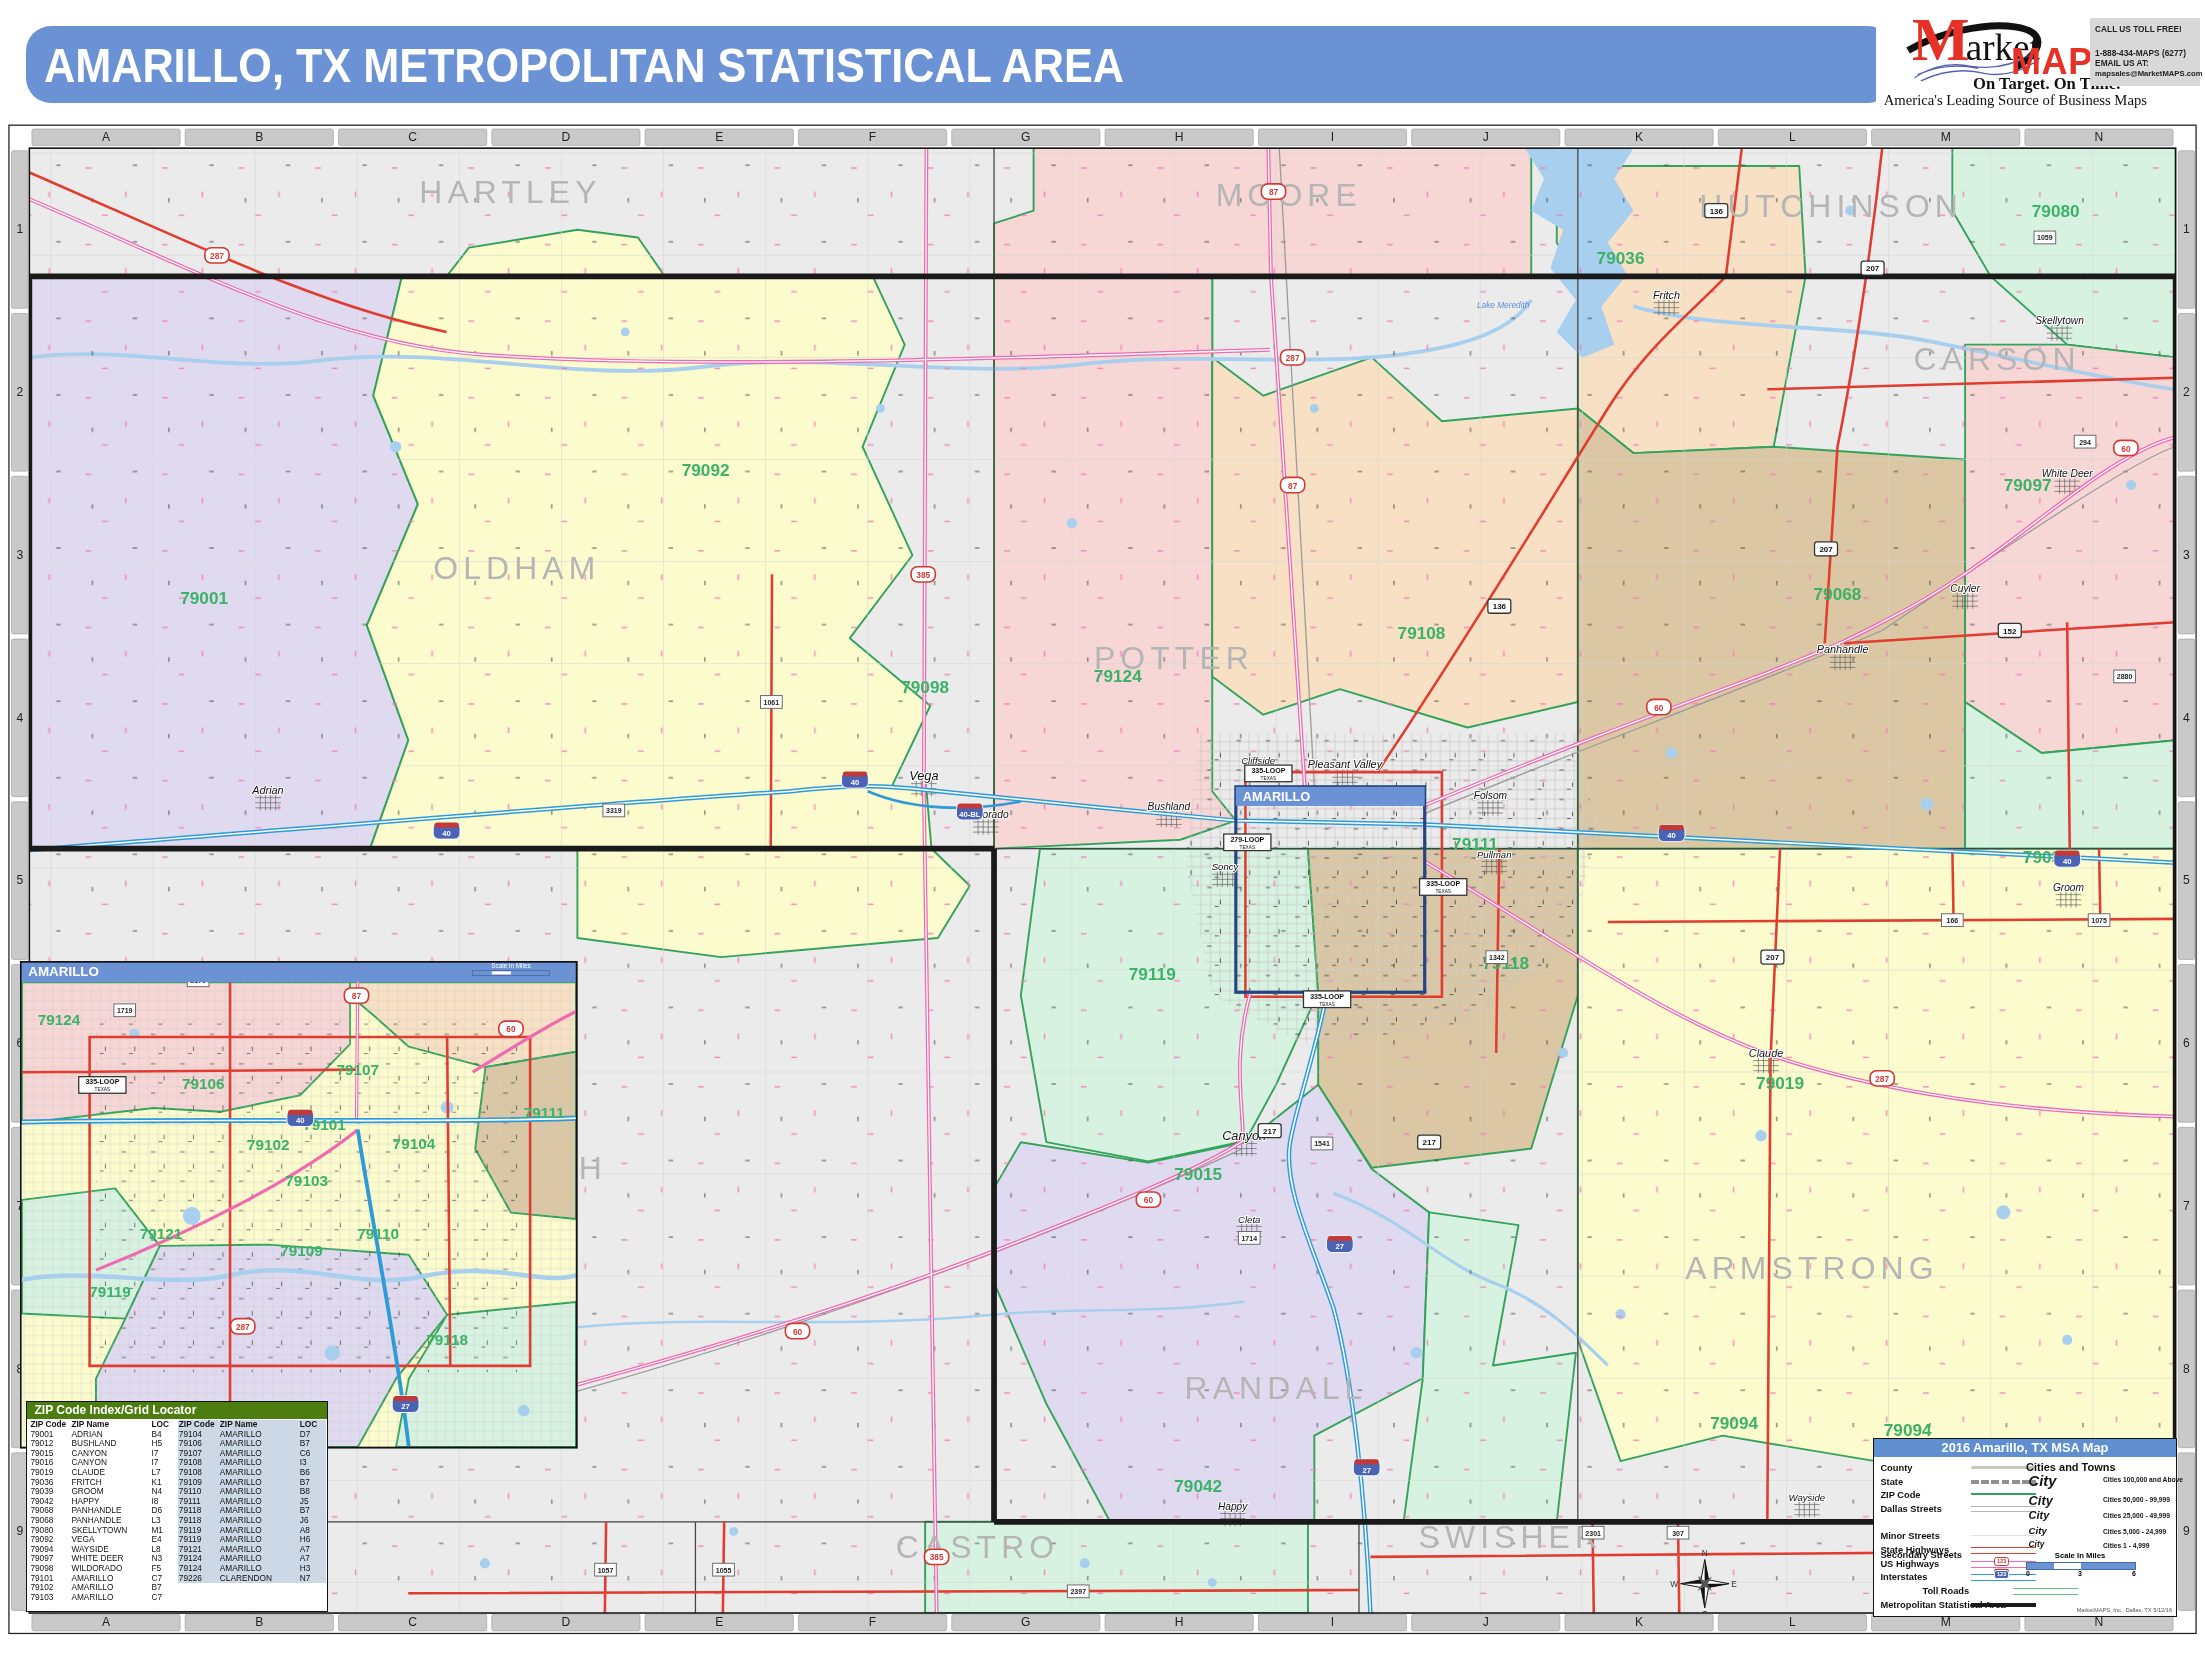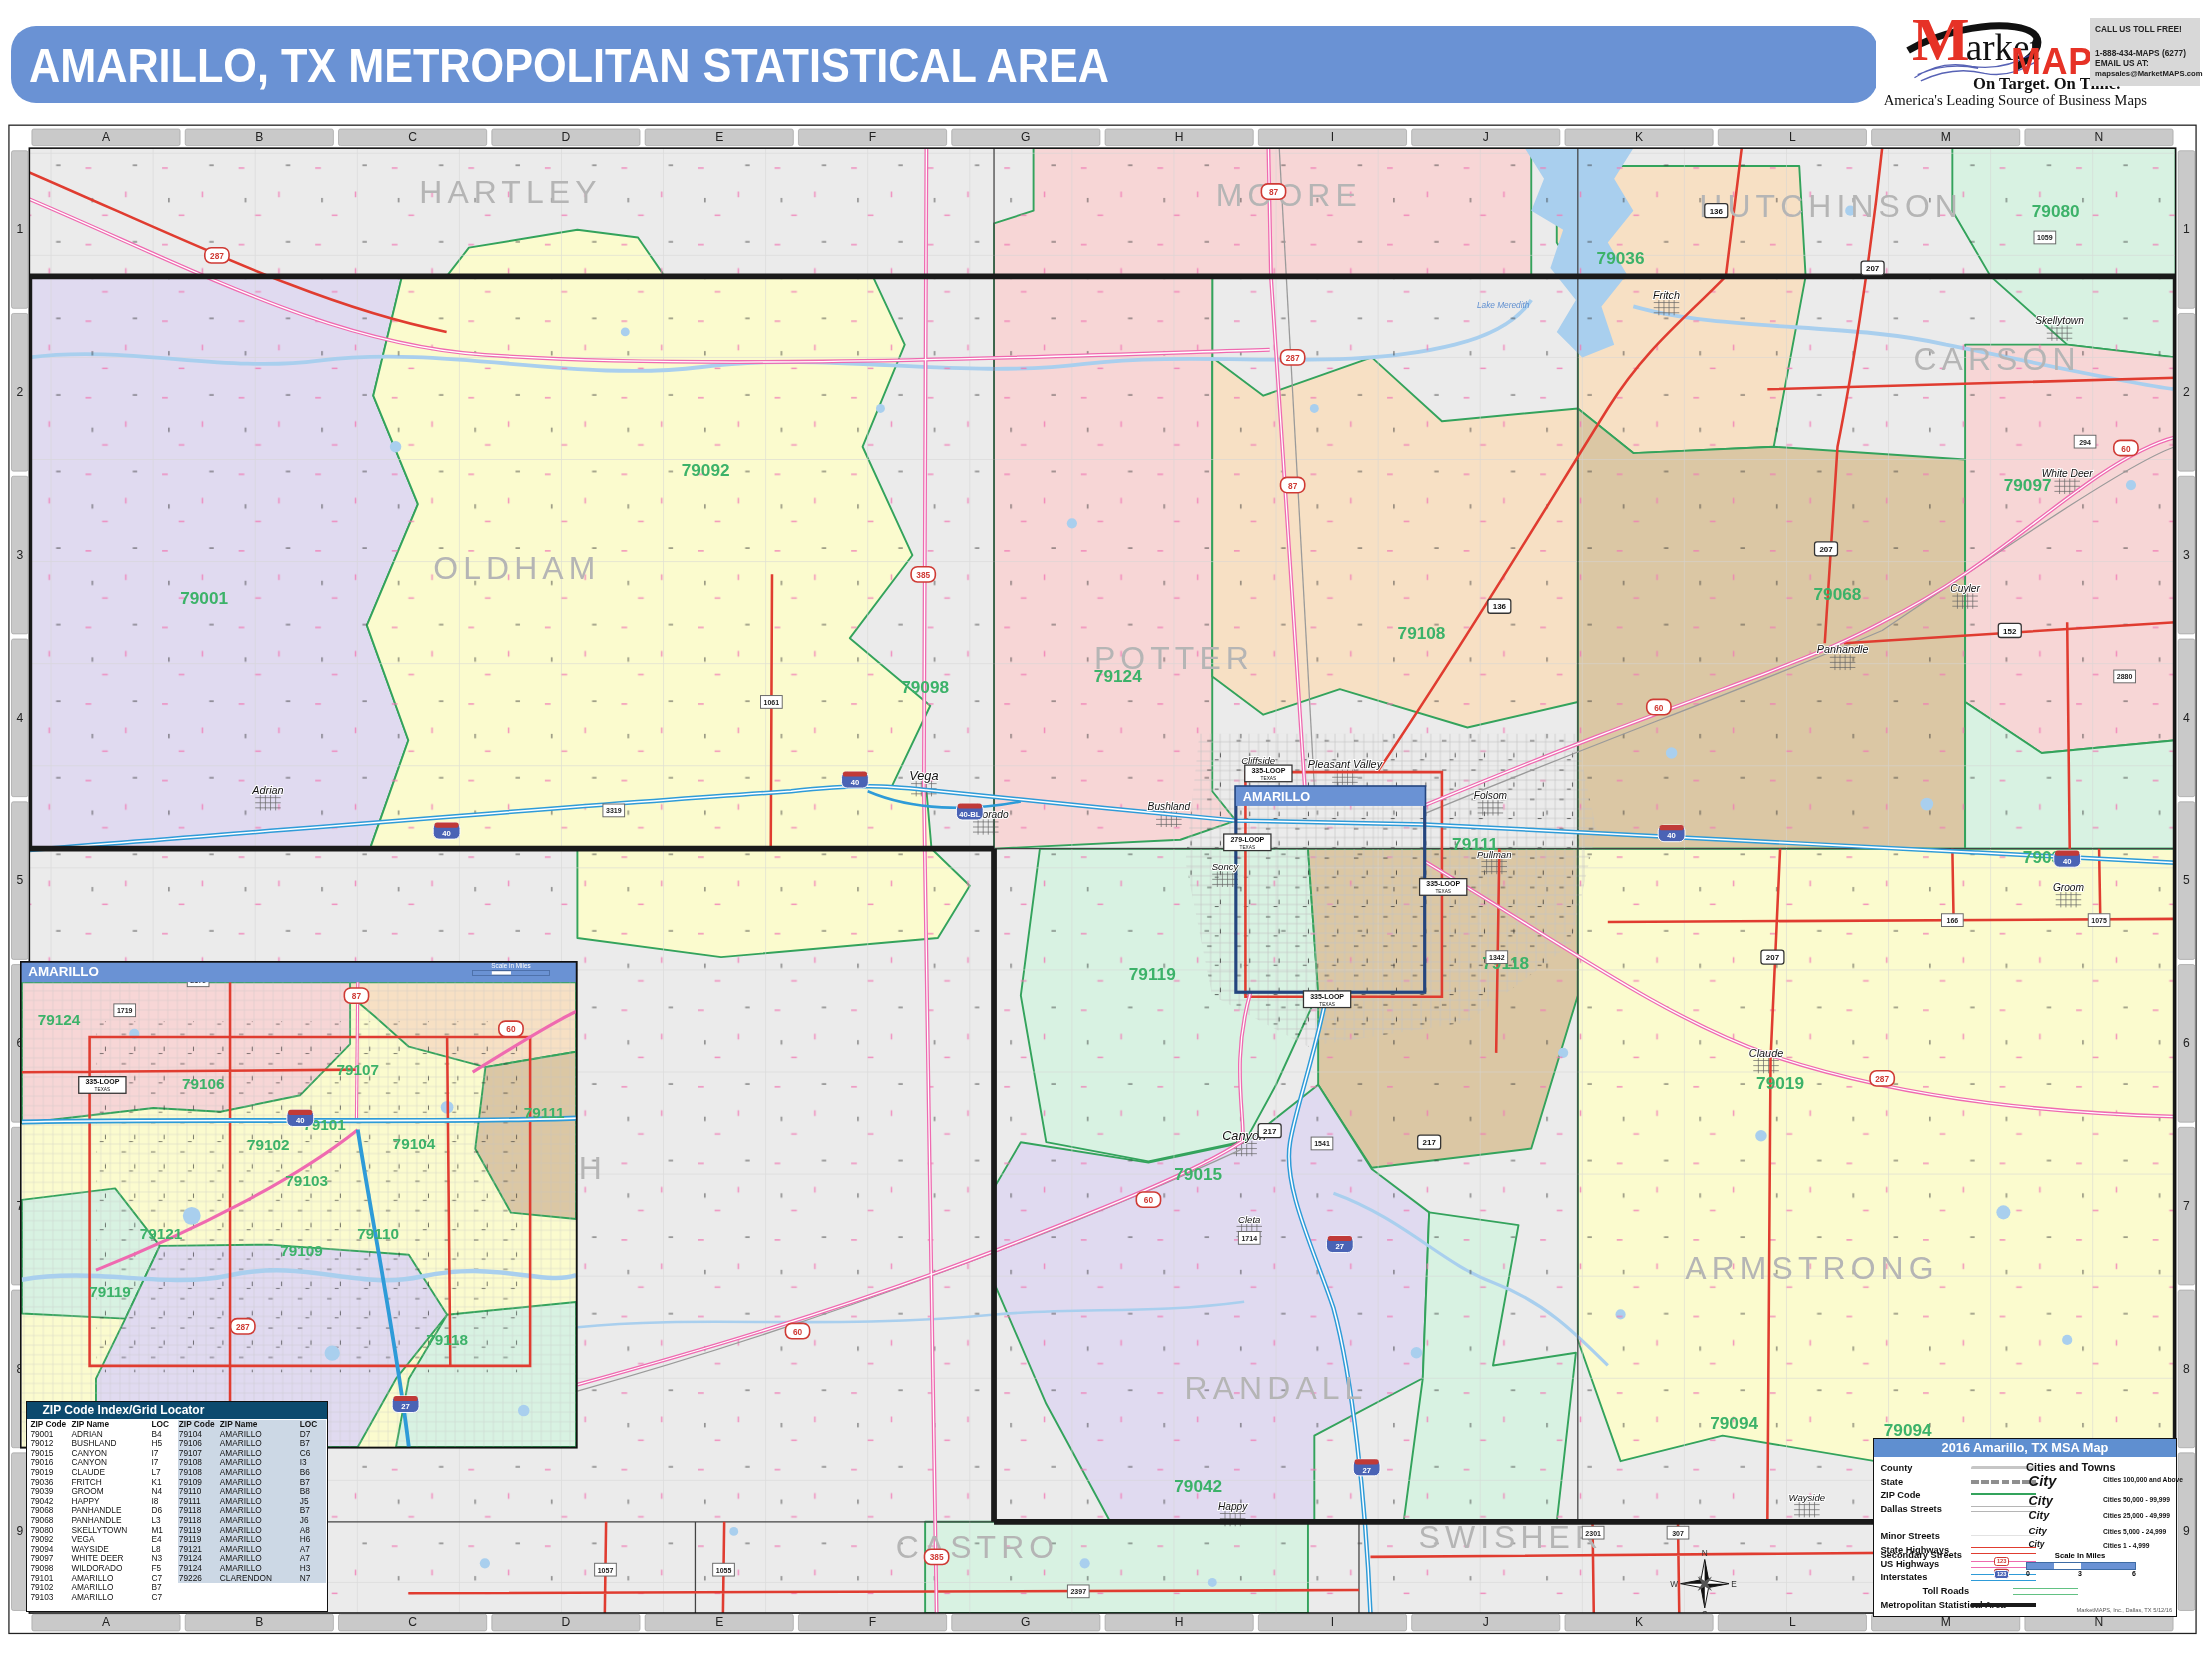--- a/index.html
+++ b/index.html
@@ -1,32 +1,32 @@
 <!DOCTYPE html>
 <html style="font-size:10.2px"><head>
 <meta charset="utf-8">
 <style>
   html,body{margin:0;padding:0;background:#ffffff;}
   body{width:2205px;height:1654px;position:relative;font-family:"Liberation Sans",sans-serif;overflow:hidden;}
   .abs{position:absolute;}
   
-  #titlebar{left:11px;top:25.5px;width:1867px;height:77px;background:#6a92d4;border-radius:25px;}
+  #titlebar{left:26px;top:25.5px;width:1867px;height:77px;background:#6a92d4;border-radius:25px;}
   #title-text{left:18px;top:12.8px;font-size:48px;font-weight:bold;color:#ffffff;letter-spacing:0px;transform:scaleX(.9);transform-origin:left top;white-space:nowrap;}
   
   #logo-area{left:1876px;top:0px;width:329px;height:110px;background:#ffffff;font-family:"Liberation Serif",serif;}
   #logo-market{left:36px;top:5.1px;font-size:37px;color:#111;}
   #logo-bigM{font-size:61px;color:#e63226;font-weight:bold;letter-spacing:-3.8px;}
   #logo-maps{left:135px;top:41px;font-size:36px;font-weight:bold;color:#e63226;font-family:"Liberation Sans",sans-serif;letter-spacing:0.6px;}
   #logo-tagline{left:97px;top:74px;font-size:16.6px;font-weight:bold;color:#111;}
   #logo-subtitle{left:7.7px;top:92px;font-size:14.7px;color:#111;white-space:nowrap;}
   #contact-box{left:214px;top:18px;width:110px;height:68px;background:#d8d8d8;font-family:"Liberation Sans",sans-serif;color:#222;}
   .contact-line{position:absolute;left:5.1px;font-size:8.3px;font-weight:bold;white-space:nowrap;}
   
   #zip-table{left:25.5px;top:1401px;width:300px;height:209px;background:#ffffff;border:1.3px solid #111;z-index:40;}
-  #tbl-title{position:absolute;left:0;top:0;width:100%;height:16.6px;background:#0c4a6e;color:#fff;font-weight:bold;font-size:12px;line-height:16.6px;padding-left:16px;box-sizing:border-box;}
+  #tbl-title{position:absolute;left:0;top:0;width:100%;height:16.6px;background:#4d7c0f;color:#fff;font-weight:bold;font-size:12px;line-height:16.6px;padding-left:8px;box-sizing:border-box;}
   .tg{position:absolute;top:18px;width:148px;font-size:8.3px;color:#111;}
   #tbl-left{left:2.6px;}
   #tbl-right{left:151px;background:#ccd8e5;}
   .trow{height:9.6px;line-height:9.6px;white-space:nowrap;}
   .thead{font-weight:bold;}
   .tc{display:inline-block;vertical-align:top;}
   .tc0{width:41px;padding-left:1.3px;}
   .tc1{width:80px;}
   .tc2{width:23px;}
   

